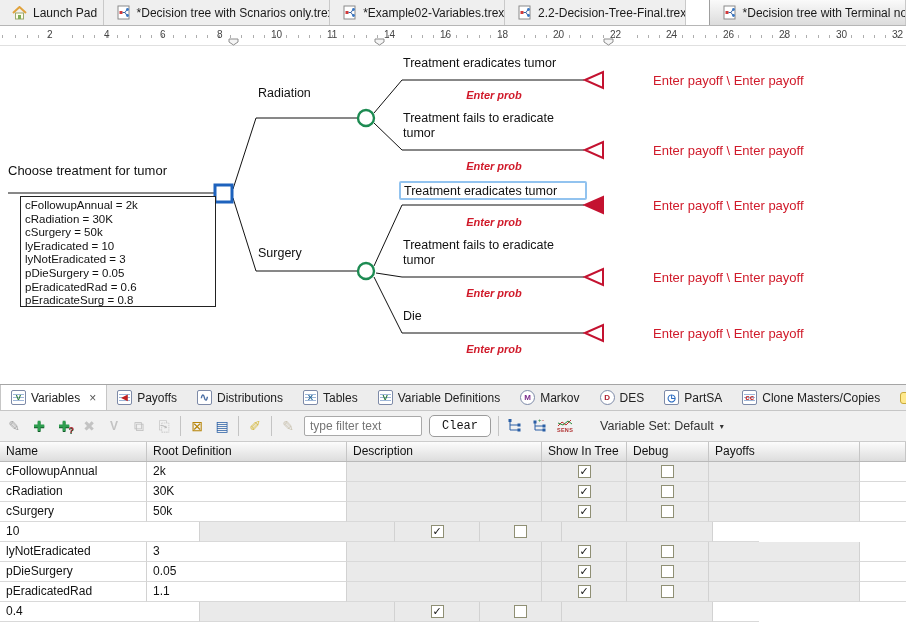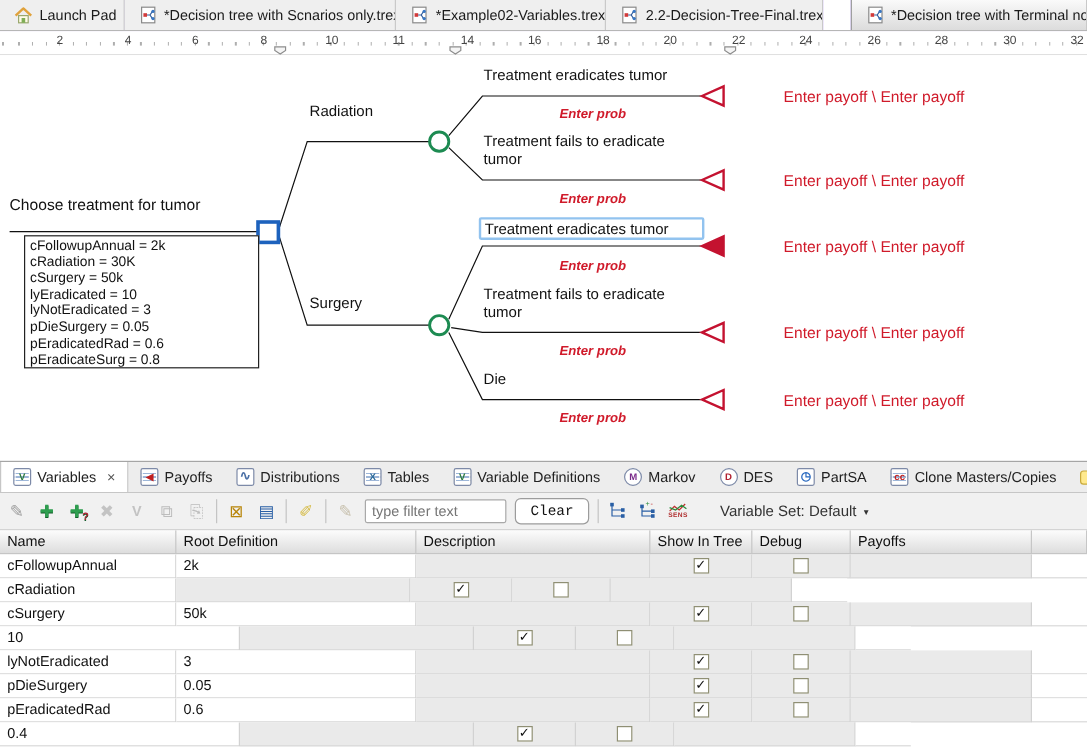--- a/index.html
+++ b/index.html
@@ -357,20 +357,21 @@
             <span class="cb">✓</span>
           </div>
         <div class="c w-debug gray center">
             <span class="cb"></span>
           </div>
         <div class="c w-cat gray"></div>
         <div class="c w-end"></div>
       </div>
       <div class="vrow">
         <div class="c w-name">cRadiation</div>
+        <div class="c w-root">30K</div>
         <div class="c w-desc gray"></div>
         <div class="c w-show gray center">
             <span class="cb">✓</span>
           </div>
         <div class="c w-debug gray center">
             <span class="cb"></span>
           </div>
         <div class="c w-cat gray"></div>
         <div class="c w-end"></div>
       </div>
@@ -420,21 +421,21 @@
             <span class="cb">✓</span>
           </div>
         <div class="c w-debug gray center">
             <span class="cb"></span>
           </div>
         <div class="c w-cat gray"></div>
         <div class="c w-end"></div>
       </div>
       <div class="vrow">
         <div class="c w-name">pEradicatedRad</div>
-        <div class="c w-root">0.6</div>
+        <div class="c w-root">1.1</div>
         <div class="c w-desc gray"></div>
         <div class="c w-show gray center">
             <span class="cb">✓</span>
           </div>
         <div class="c w-debug gray center">
             <span class="cb"></span>
           </div>
         <div class="c w-cat gray"></div>
         <div class="c w-end"></div>
       </div>

